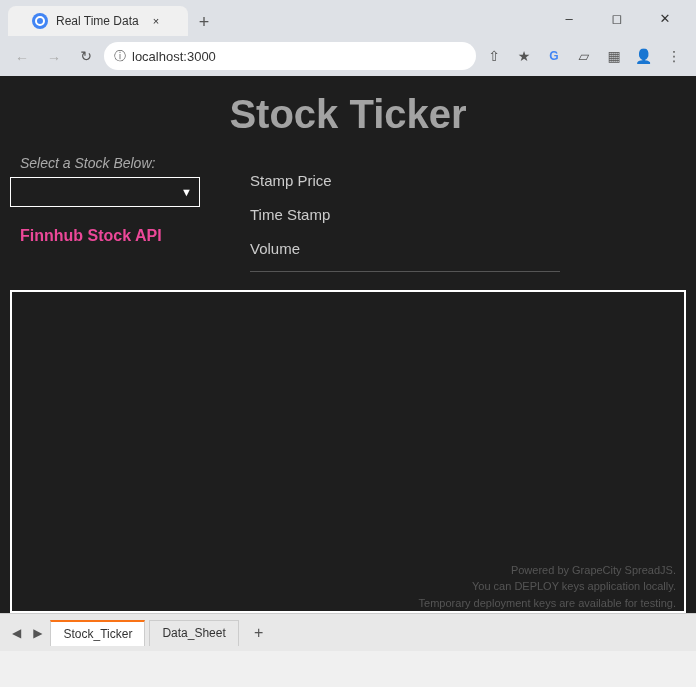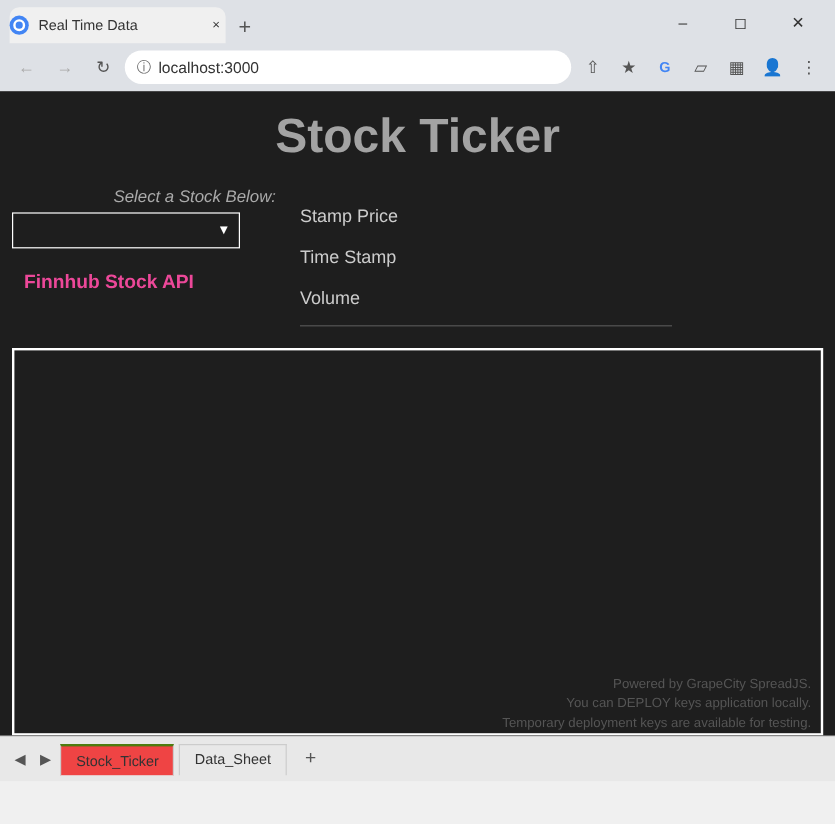--- a/index.html
+++ b/index.html
@@ -43,21 +43,21 @@
       background: #dee1e6;
       padding: 0 8px;
       gap: 2px;
     }
     .tab {
       display: flex;
       align-items: center;
       height: 30px;
       background: #f0f0f0;
       border-radius: 8px 8px 0 0;
-      padding: 0 0;
+      padding: 0 24px;
       font-size: 12px;
       color: #333;
       min-width: 180px;
       max-width: 220px;
       gap: 8px;
       cursor: pointer;
     }
     .tab-favicon {
       width: 16px;
       height: 16px;
@@ -168,21 +168,20 @@
       flex-direction: column;
       min-width: 220px;
     }
 
     .select-label {
       color: #aaa;
       font-style: italic;
       font-size: 14px;
       margin-bottom: 6px;
       margin-left: 10px;
-      text-align: right;
     }
 
     .stock-select {
       background: #1e1e1e;
       border: 1.5px solid white;
       color: white;
       padding: 6px 10px;
       font-size: 14px;
       width: 190px;
       cursor: pointer;
@@ -295,22 +294,22 @@
       align-items: center;
       font-size: 12px;
       cursor: pointer;
       border: 1px solid #ccc;
       border-bottom: none;
       background: #e8e8e8;
       color: #333;
     }
 
     .sheet-tab.active {
-      background: #ef4444;
-      border-top: 2px solid #4d7c0f;
+      background: #ffffff;
+      border-top: 2px solid #f97316;
       color: #333;
     }
 
     .add-sheet-btn {
       width: 24px; height: 24px;
       display: flex; align-items: center; justify-content: center;
       border-radius: 50%;
       font-size: 16px;
       cursor: pointer;
       color: #555;

